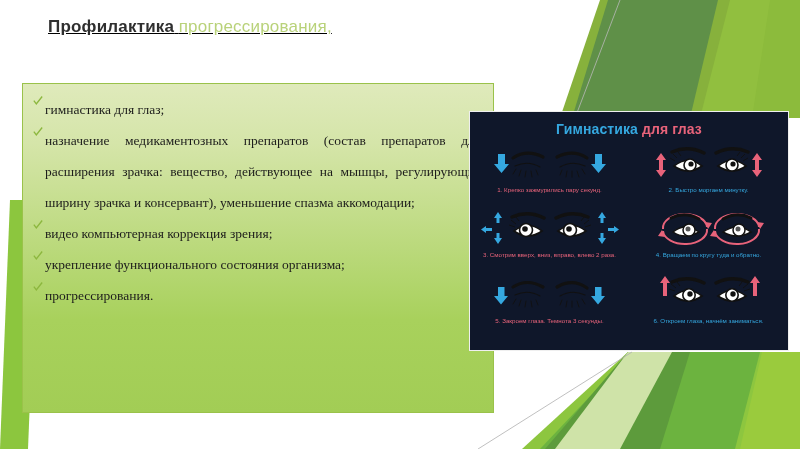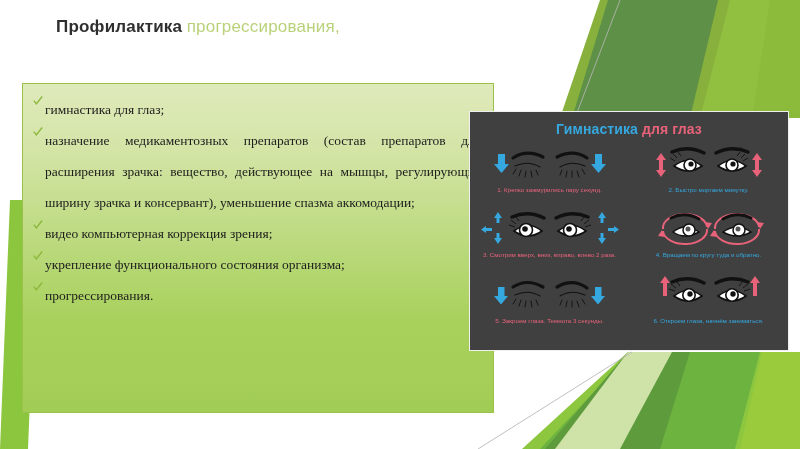--- a/index.html
+++ b/index.html
@@ -19,24 +19,25 @@
   .bg-layer {
     position: absolute;
     inset: 0;
     overflow: hidden;
     pointer-events: none;
   }
 
   
   .title-block {
     position: absolute;
-    left: 56px;
+    left: 48px;
     top: 8px;
     width: 430px;
     line-height: 38px;
+    text-decoration: underline;
   }
   .title-line {
     white-space: nowrap;
   }
   .title-line.second {
     padding-left: 14px;
   }
   .title-strong {
     font-size: 17px;
     font-weight: bold;
@@ -87,21 +88,21 @@
   }
   .check svg { display: block; }
 
   
   .eye-card {
     position: absolute;
     left: 470px;
     top: 112px;
     width: 318px;
     height: 238px;
-    background: #404040;
+    background: #0f172a;
     box-shadow: 0 0 0 1px #efefef;
     overflow: hidden;
   }
   .eye-card-title {
     text-align: center;
     font-size: 14px;
     font-weight: bold;
     padding-top: 9px;
     letter-spacing: .1px;
     font-family: "Liberation Sans", sans-serif;

